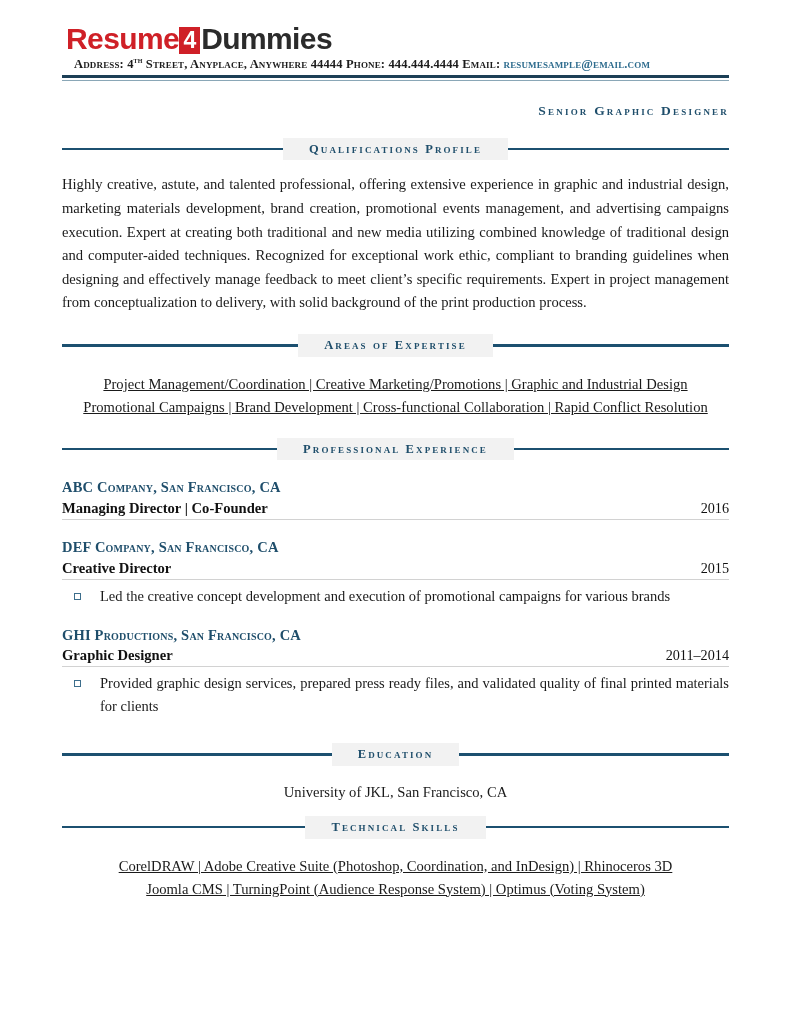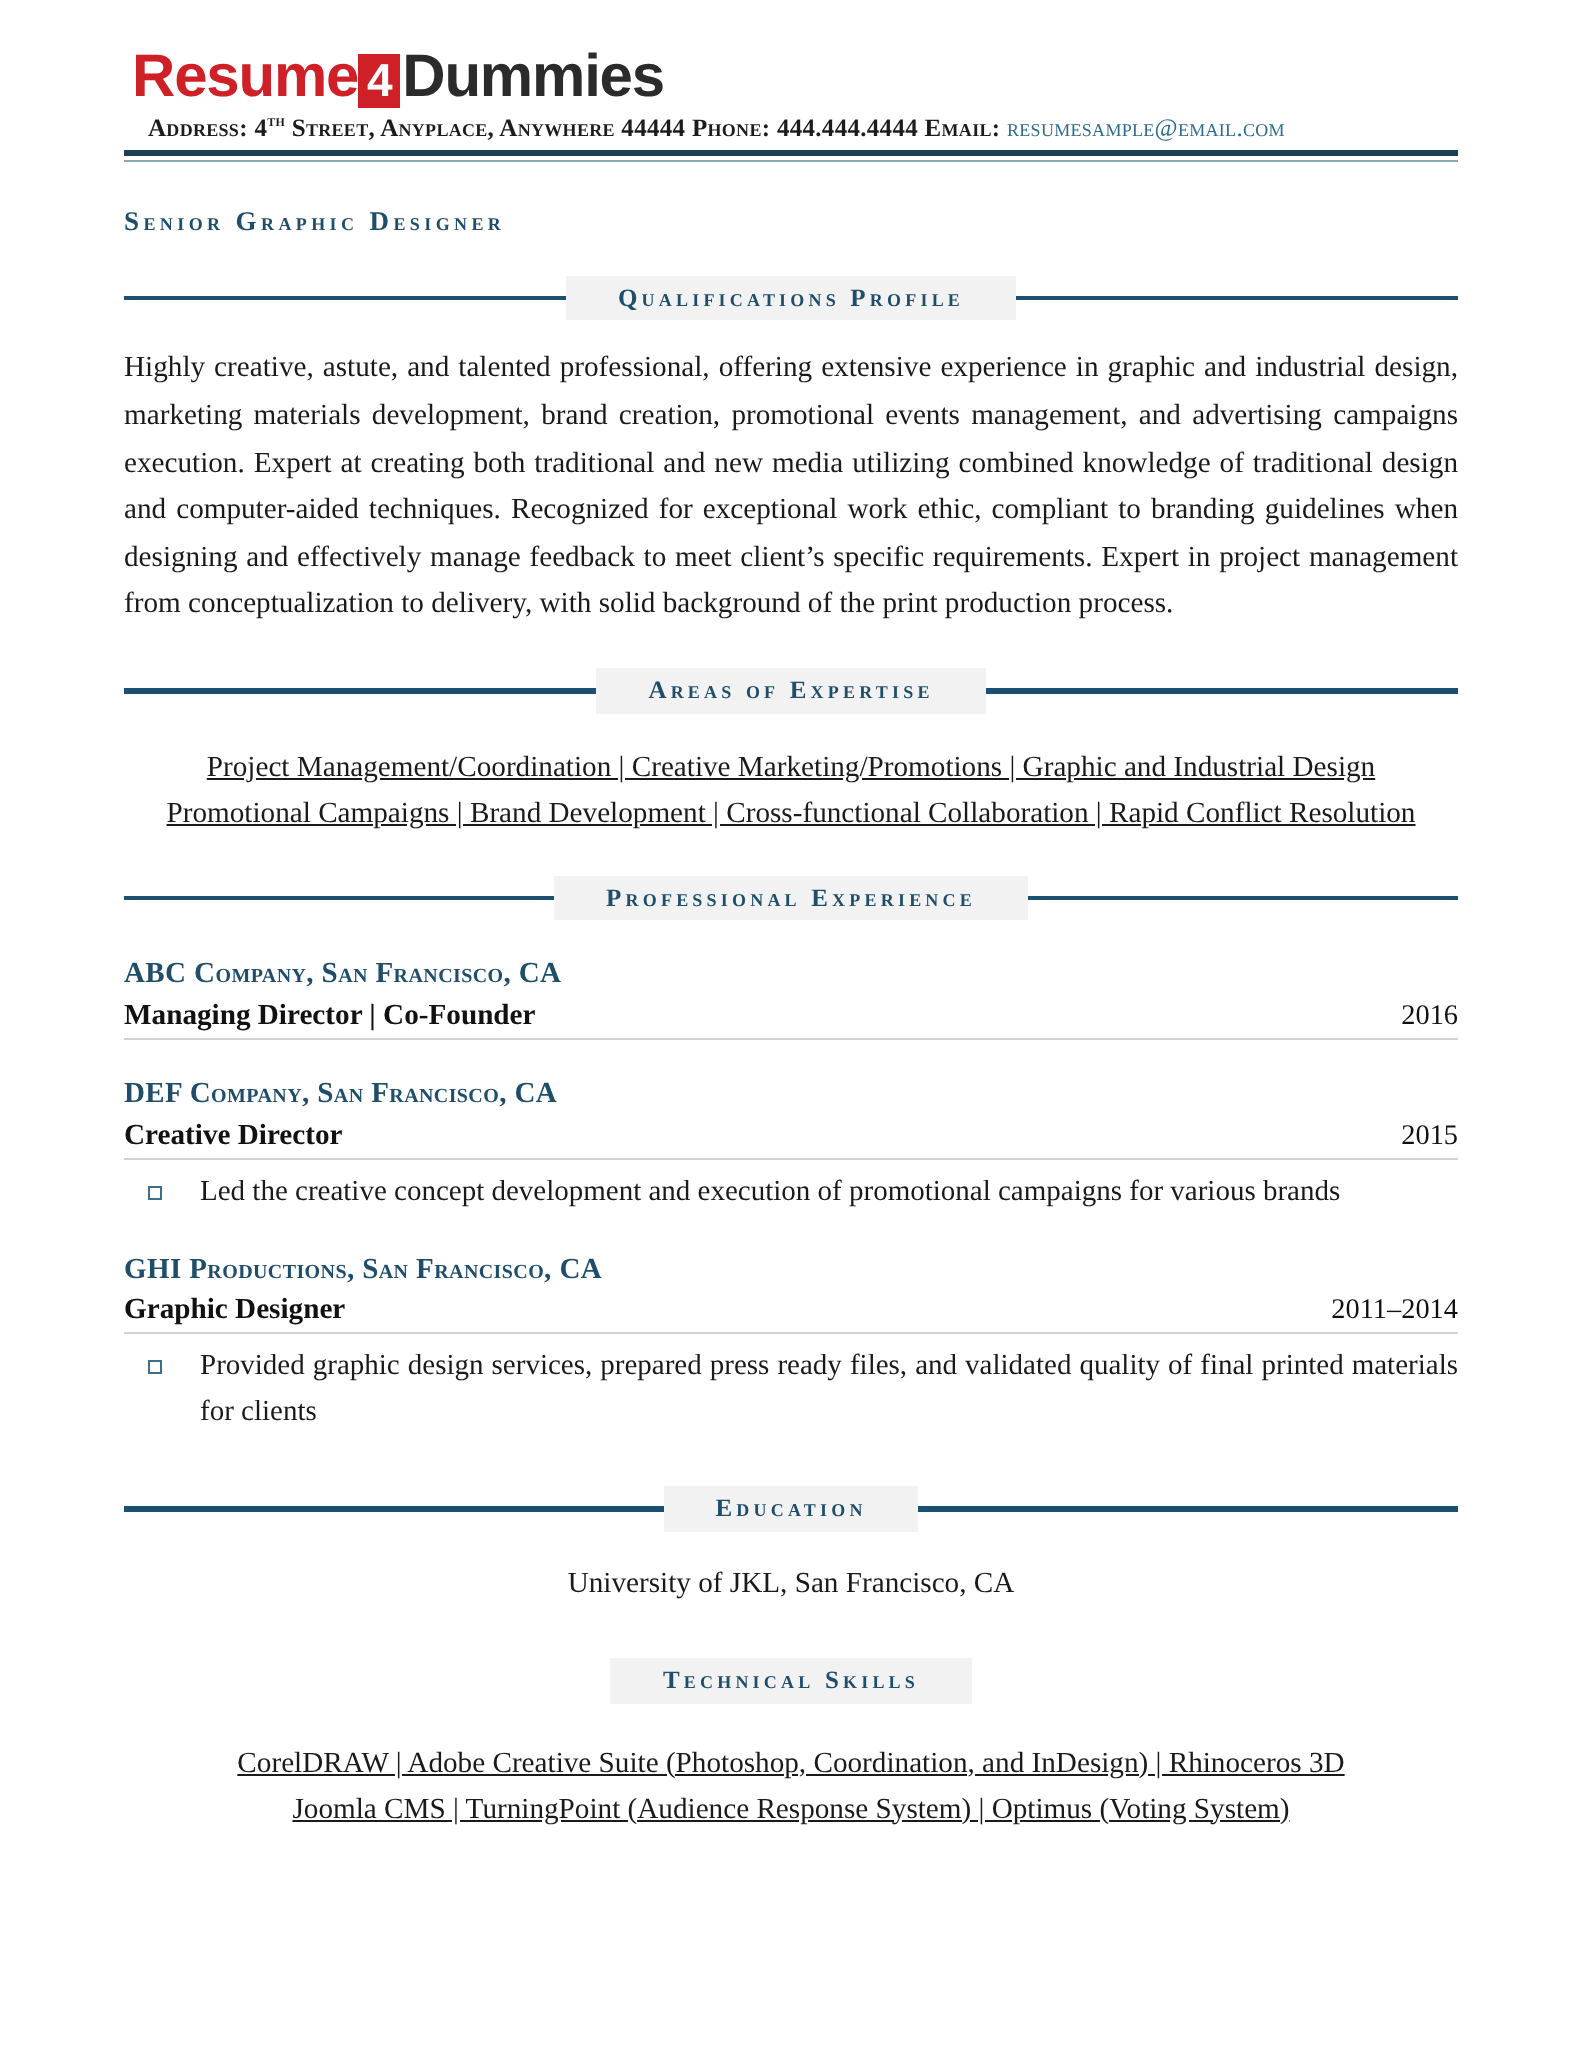--- a/index.html
+++ b/index.html
@@ -62,21 +62,21 @@
     font-variant: small-caps;
     font-weight: bold;
     letter-spacing: 0.15px;
     margin-left: 12px;
     white-space: nowrap;
   }
   .contact-line .label { font-weight: bold; }
   .contact-line .val { font-weight: bold; }
   .contact-line .email {
     color: #2e6c8e;
-    font-weight: normal;
+    font-weight: bold;
     font-variant: small-caps;
   }
   .contact-line sup {
     font-size: 8px;
     vertical-align: super;
     font-variant: small-caps;
   }
 
   .rule-thick {
     height: 3px;
@@ -84,21 +84,21 @@
     margin-top: 3px;
   }
   .rule-thin {
     height: 1px;
     background: #8aa7b7;
     margin-top: 1.5px;
   }
 
   
   .doc-title {
-    text-align: left;
+    text-align: right;
     color: #1f4e6b;
     font-family: "Liberation Serif", "DejaVu Serif", serif;
     font-variant: small-caps;
     font-weight: bold;
     font-size: 13.5px;
     letter-spacing: 2.2px;
     margin-top: 22px;
     margin-bottom: 0;
   }
 
@@ -304,21 +304,21 @@
 
   <div class="section-head" style="margin-top:26px;">
     <span class="hr left"></span>
     <span class="label-box">Education</span>
     <span class="hr right"></span>
   </div>
   <div class="edu-block">
     <div class="edu-school">University of JKL, San Francisco, CA</div>
   </div>
 
-  <div class="section-head" style="margin-top:23px;flex-direction:column;">
+  <div class="section-head" style="margin-top:12px;">
     <span class="hr left"></span>
     <span class="label-box">Technical Skills</span>
     <span class="hr right"></span>
   </div>
   <div class="center-list">
     <div>CorelDRAW  |  Adobe Creative Suite (Photoshop, Coordination, and InDesign)  |  Rhinoceros 3D</div>
     <div>Joomla CMS  |  TurningPoint (Audience Response System)  |  Optimus (Voting System)</div>
   </div>
 
 </div>

